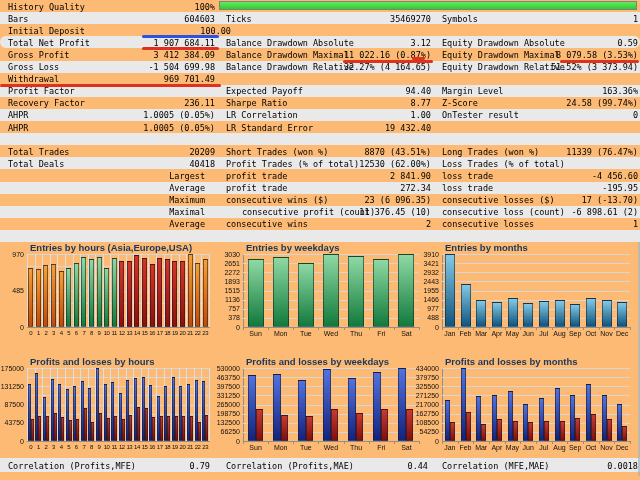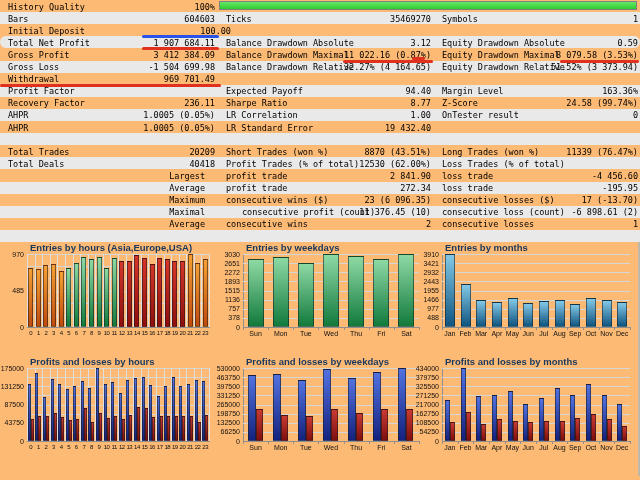--- a/index.html
+++ b/index.html
@@ -597,15 +597,23 @@
       <div class="xtick" style="left: 87.6667px; width: 21.6667px; top: 88px;">May</div>
       <div class="xtick" style="left: 103.333px; width: 21.6667px; top: 88px;">Jun</div>
       <div class="xtick" style="left: 119px; width: 21.6667px; top: 88px;">Jul</div>
       <div class="xtick" style="left: 134.667px; width: 21.6667px; top: 88px;">Aug</div>
       <div class="xtick" style="left: 150.333px; width: 21.6667px; top: 88px;">Sep</div>
       <div class="xtick" style="left: 166px; width: 21.6667px; top: 88px;">Oct</div>
       <div class="xtick" style="left: 181.667px; width: 21.6667px; top: 88px;">Nov</div>
       <div class="xtick" style="left: 197.333px; width: 21.6667px; top: 88px;">Dec</div>
     </div>
 
+  <div class="footer">
+    <span class="lbl" style="left:8px;">Correlation (Profits,MFE)</span>
+    <span class="val" style="left:0;width:210px;">0.79</span>
+    <span class="lbl" style="left:226px;">Correlation (Profits,MAE)</span>
+    <span class="val" style="left:218px;width:210px;">0.44</span>
+    <span class="lbl" style="left:442px;">Correlation (MFE,MAE)</span>
+    <span class="val" style="left:434px;width:204px;">0.0018</span>
+  </div>
 
   <div class="edge"></div>
 </div>
 
 </body></html>

